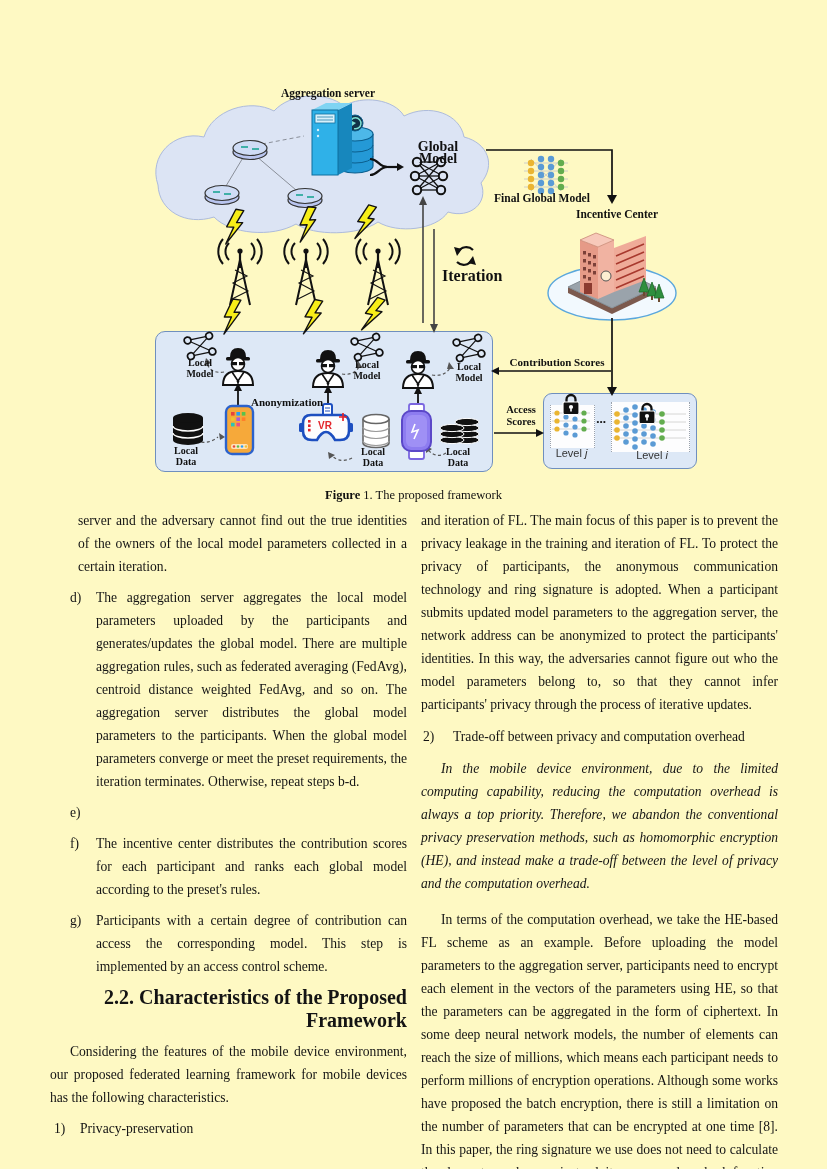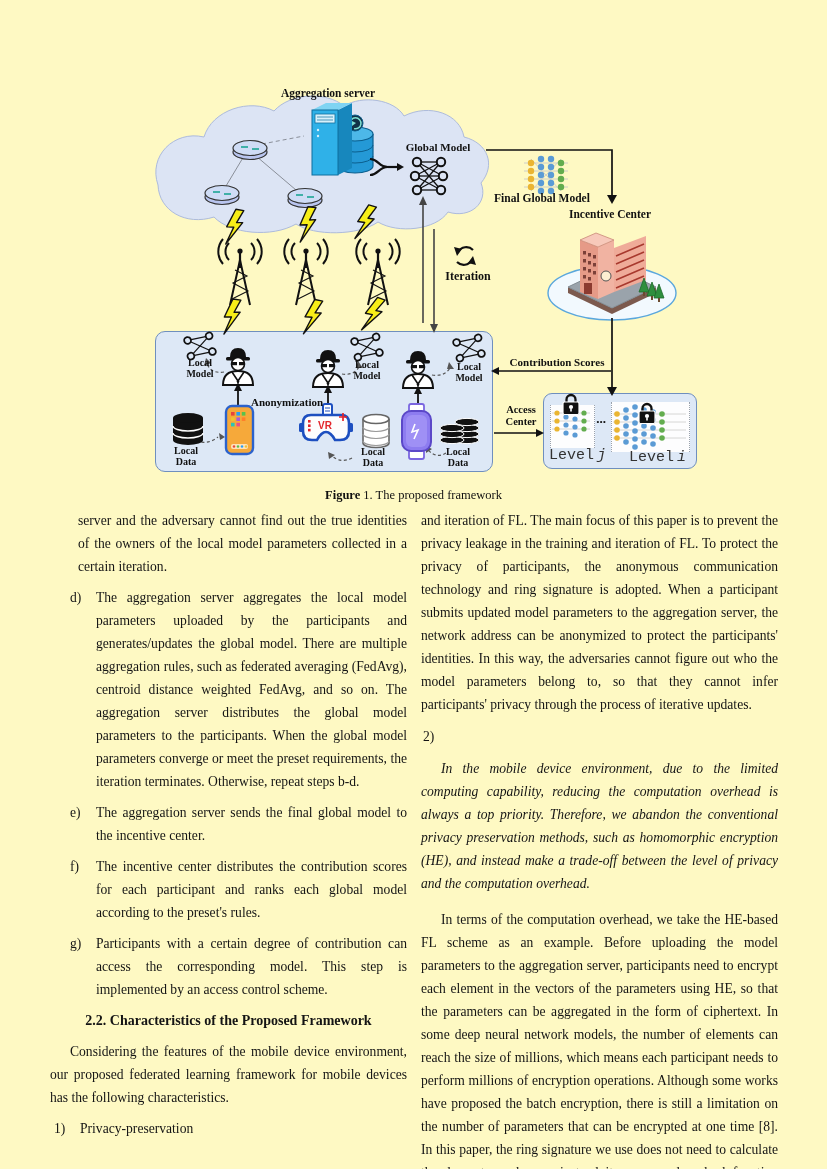--- a/index.html
+++ b/index.html
@@ -2,36 +2,36 @@
 <html lang="en"><head>
 <meta charset="utf-8">
 <style>
   html,body{margin:0;padding:0;background:#fff;}
   .page{position:relative;width:827px;height:1169px;background:#fef9c3;font-family:"Liberation Serif",serif;color:#141414;overflow:hidden;}
   .fig{position:absolute;left:0;top:0;width:827px;height:485px;}
   .panel{position:absolute;background:#dde8f6;border:1.6px solid #6f8fbe;border-radius:10px;}
   .whitebox{position:absolute;background:#fdfdfe;border-left:1px dotted #9aa2ad;border-right:1px dotted #9aa2ad;}
   .flabel{position:absolute;font-weight:bold;font-size:11px;line-height:12px;text-align:center;color:#111;}
   .pre{white-space:pre-line;}
-  .levlab{position:absolute;font-family:Liberation Mono, monospace;font-size:15px;color:#333;text-align:center;}
+  .levlab{position:absolute;font-family:Liberation Sans, sans-serif;font-size:11px;color:#333;text-align:center;}
   .levlab i{margin-left:3px;font-style:italic;}
   .vrlab{position:absolute;font-family:"Liberation Sans",sans-serif;font-weight:bold;font-size:10px;color:#e3242b;}
   svg.layer{position:absolute;left:0;top:0;}
   .caption{position:absolute;left:0;top:488px;width:827px;text-align:center;font-size:12.5px;color:#111;}
   .col{position:absolute;top:509px;width:357px;font-size:13.6px;line-height:23px;text-align:justify;hyphens:auto;-webkit-hyphens:auto;}
   .col p{margin:0 0 8px 0;text-indent:0;}
   p.cont{margin-left:28px;}
   p.cont2{margin-left:0;}
   p.ind{text-indent:20px;}
   .li{display:flex;margin:0 0 8px 0;}
   .li .mk{width:26px;margin-left:20px;flex:none;}
   .li .bd{flex:1;}
   .numitem{display:flex;margin:0 0 8px 0;}
   .numitem .mk{width:26px;margin-left:4px;flex:none;}
-  h3.h{font-size:14px;font-weight:bold;margin:0 0 8px 0;text-align:center;}
+  h3.h{font-size:20px;font-weight:bold;margin:0 0 8px 0;text-align:right;}
   .b{font-weight:bold;}
 </style>
 </head>
 <body>
 
 <div class="page">
 
   <div class="fig">
 
     <div class="panel" style="left:155px;top:331px;width:336px;height:139px;"></div>
@@ -494,27 +494,27 @@
       </g>
       <g>
         <path d="M642.5,411 v-2.5 a4.5,4.5 0 0 1 9,0 v2.5" fill="none" stroke="#111" stroke-width="2.3"></path>
         <rect x="639" y="411" width="16" height="12.5" rx="1.5" fill="#111" stroke="#fff" stroke-width="1.2"></rect>
         <circle cx="647" cy="416" r="2.1" fill="#fff"></circle>
           <rect x="646.2" y="417.5" width="1.6" height="3" fill="#fff"></rect>
       </g>
     </svg>
 
     <div class="flabel" style="left:278px;top:87px;width:100px;font-size:11.5px;">Aggregation server</div>
-    <div class="flabel" style="left:399px;top:141px;width:78px;font-size:11px;">Global Model</div>
+    <div class="flabel" style="left:399px;top:141px;width:78px;font-size:14px;">Global Model</div>
     <div class="flabel" style="left:486px;top:192px;width:112px;font-size:11.5px;">Final Global Model</div>
-    <div class="flabel" style="left:562px;top:208px;width:96px;font-size:11.5px;">Incentive Center</div>
-    <div class="flabel" style="left:442px;top:270px;width:52px;font-size:12px;">Iteration</div>
+    <div class="flabel" style="left:562px;top:208px;width:96px;font-size:11.5px;text-align:right;">Incentive Center</div>
+    <div class="flabel" style="left:442px;top:270px;width:52px;font-size:16px;">Iteration</div>
     <div class="flabel" style="left:500px;top:356px;width:114px;">Contribution Scores</div>
     <div class="flabel pre" style="left:497px;top:404px;width:48px;font-size:10.5px;line-height:11.5px;">Access
-Center</div>
+Scores</div>
     <div class="flabel" style="left:243px;top:396px;width:88px;">Anonymization</div>
     <div class="flabel pre" style="left:182px;top:357px;width:36px;font-size:10px;line-height:11px;">Local
 Model</div>
     <div class="flabel pre" style="left:349px;top:359px;width:36px;font-size:10px;line-height:11px;">Local
 Model</div>
     <div class="flabel pre" style="left:451px;top:361px;width:36px;font-size:10px;line-height:11px;">Local
 Model</div>
     <div class="flabel pre" style="left:168px;top:445px;width:36px;font-size:10px;line-height:11px;">Local
 Data</div>
     <div class="flabel pre" style="left:355px;top:446px;width:36px;font-size:10px;line-height:11px;">Local
@@ -532,21 +532,20 @@
   </div>
 
   <div class="col" style="left:50px;">
     <p class="cont">server and the adversary cannot find out the true identities of the owners of the local model parameters collected in a certain iteration.</p>
     <div class="li">
       <span class="mk">d)</span>
       <div class="bd">The aggregation server aggregates the local model parameters uploaded by the participants and generates/updates the global model. There are multiple aggregation rules, such as federated averaging (FedAvg), centroid distance weighted FedAvg, and so on. The aggregation server distributes the global model parameters to the participants. When the global model parameters converge or meet the preset requirements, the iteration terminates. Otherwise, repeat steps b-d.</div>
     </div>
     <div class="li">
       <span class="mk">e)</span>
-      <div class="bd">The aggregation server sends the final global model to the incentive center.</div>
     </div>
     <div class="li">
       <span class="mk">f)</span>
       <div class="bd">The incentive center distributes the contribution scores for each participant and ranks each global model according to the preset's rules.</div>
     </div>
     <div class="li">
       <span class="mk">g)</span>
       <div class="bd">Participants with a certain degree of contribution can access the corresponding model. This step is implemented by an access control scheme.</div>
     </div>
     <h3 class="h">2.2. Characteristics of the Proposed Framework</h3>
@@ -554,18 +553,19 @@
     <div class="numitem">
       <span class="mk">1)</span>
       <span>Privacy-preservation</span>
     </div>
   </div>
 
   <div class="col" style="left:421px;">
     <p class="cont2" style="margin-bottom:9px;">and iteration of FL. The main focus of this paper is to prevent the privacy leakage in the training and iteration of FL. To protect the privacy of participants, the anonymous communication technology and ring signature is adopted. When a participant submits updated model parameters to the aggregation server, the network address can be anonymized to protect the participants' identities. In this way, the adversaries cannot figure out who the model parameters belong to, so that they cannot infer participants' privacy through the process of iterative updates.</p>
     <div class="numitem" style="margin-bottom:9px;">
       <span class="mk" style="margin-left:2px;width:30px;">2)</span>
+      <span>Trade-off between privacy and computation overhead</span>
     </div>
     <p class="ind" style="margin-bottom:13px;font-style:italic;">In the mobile device environment, due to the limited computing capability, reducing the computation overhead is always a top priority. Therefore, we abandon the conventional privacy preservation methods, such as homomorphic encryption (HE), and instead make a trade-off between the level of privacy and the computation overhead.</p>
     <p class="ind">In terms of the computation overhead, we take the HE-based FL scheme as an example. Before uploading the model parameters to the aggregation server, participants need to encrypt each element in the vectors of the parameters using HE, so that the parameters can be aggregated in the form of ciphertext. In some deep neural network models, the number of elements can reach the size of millions, which means each participant needs to perform millions of encryption operations. Although some works have proposed the batch encryption, there is still a limitation on the number of parameters that can be encrypted at one time [8]. In this paper, the ring signature we use does not need to calculate the elements one by one, instead, it uses cascade or hash function to map all elements to one element to achieve verification.</p>
   </div>
 
 </div>
 
 </body></html>

